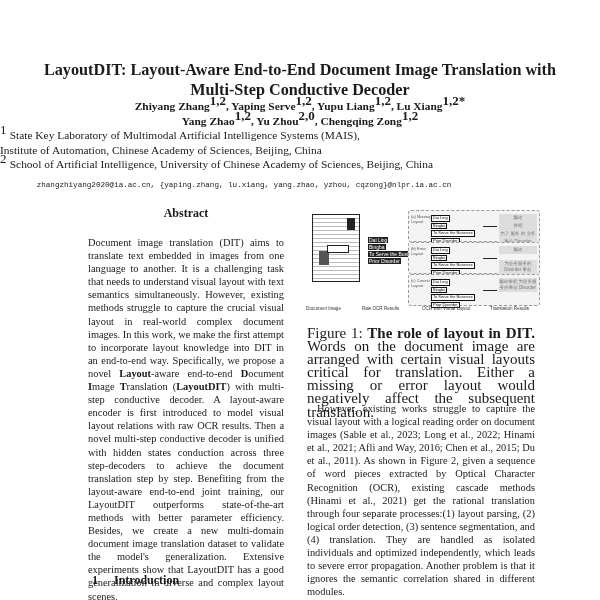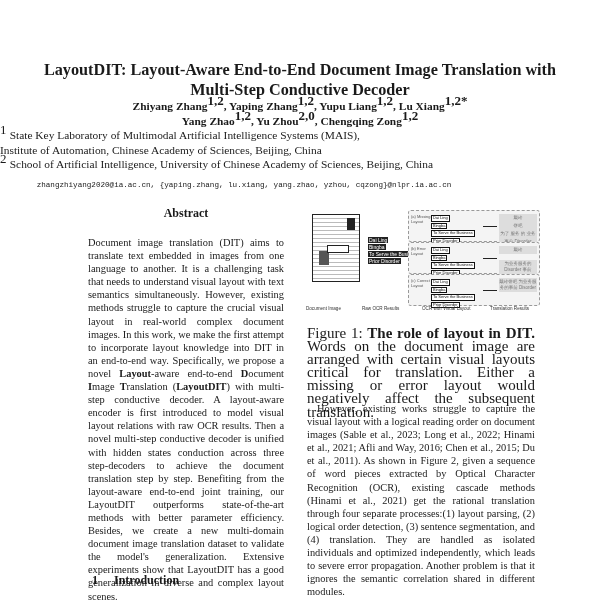--- a/index.html
+++ b/index.html
@@ -31,21 +31,21 @@
 </style>
 </head>
 <body>
 
 <div class="title">
   <div>LayoutDIT: Layout-Aware End-to-End Document Image Translation with</div>
   <div>Multi-Step Conductive Decoder</div>
 </div>
 
 <div class="authors">
-  <div id="auth1"><span>Zhiyang Zhang</span><sup>1,2</sup>, <span>Yaping Zhang</span><sup>1,2</sup>, <span>Yupu Liang</span><sup>1,2</sup>, <span>Lu Xiang</span><sup>1,2*</sup></div>
+  <div id="auth1"><span>Zhiyang Zhang</span><sup>1,2</sup>, <span>Yaping Serve</span><sup>1,2</sup>, <span>Yupu Liang</span><sup>1,2</sup>, <span>Lu Xiang</span><sup>1,2*</sup></div>
   <div id="auth2"><span>Yang Zhao</span><sup>1,2</sup>, <span>Yu Zhou</span><sup>2,0</sup>, <span>Chengqing Zong</span><sup>1,2</sup></div>
 </div>
 
 <div class="affil" id="affil">
     <div><sup>1 </sup>State Key Laboratory of Multimodal Artificial Intelligence Systems (MAIS),</div>
     <div>Institute of Automation, Chinese Academy of Sciences, Beijing, China</div>
     <div><sup>2 </sup>School of Artificial Intelligence, University of Chinese Academy of Sciences, Beijing, China</div>
   </div>
 
 <div class="email">zhangzhiyang2020@ia.ac.cn, {yaping.zhang, lu.xiang, yang.zhao, yzhou, cqzong}@nlpr.ia.ac.cn</div>

